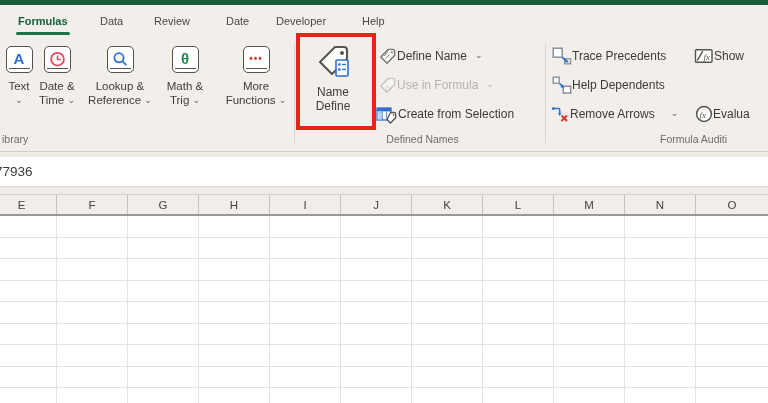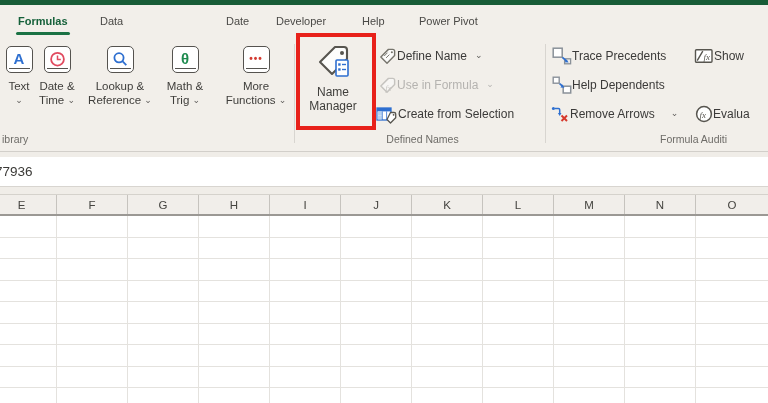--- a/index.html
+++ b/index.html
@@ -60,31 +60,31 @@
 
   <div class="topstrip"></div>
 
   <nav class="tabbar">
     <div class="tab active" style="left:18px">
         <span>Formulas</span>
       </div>
     <div class="tab" style="left:100px">
         <span>Data</span>
       </div>
+    <div class="tab" style="left:154px">
+        <span>Review</span>
+      </div>
     <div class="tab" style="left:226px">
         <span>Date</span>
       </div>
     <div class="tab" style="left:276px">
         <span>Developer</span>
       </div>
     <div class="tab" style="left:362px">
         <span>Help</span>
-      </div>
-    <div class="tab" style="left:419px">
-        <span>Power Pivot</span>
       </div>
   </nav>
 
   <section class="ribbon">
 
     <div class="bigbtn" style="left:-16px">
       <div class="ic">
         <div class="book">
             <span class="glyph" style="color:#2e6fd0;font-size:15px">A</span>
           </div>
@@ -149,21 +149,21 @@
           <path d="M22 5 h9 a3 3 0 0 1 3 3 v9 L19 32 7 20 Z" fill="#fdfdfc" stroke="#57554f" stroke-width="2.1" stroke-linejoin="round"></path>
           <circle cx="29" cy="11" r="2" fill="#57554f"></circle>
           <rect x="23" y="18" width="12" height="16" rx="1" fill="#fff" stroke="#2e6fd0" stroke-width="1.6"></rect>
           <rect x="25.2" y="21.3" width="2.4" height="2.4" fill="#2e6fd0"></rect>
           <line x1="29" y1="22.5" x2="33" y2="22.5" stroke="#2e6fd0" stroke-width="1.4"></line>
           <rect x="25.2" y="26.3" width="2.4" height="2.4" fill="#2e6fd0"></rect>
           <line x1="29" y1="27.5" x2="33" y2="27.5" stroke="#2e6fd0" stroke-width="1.4"></line>
         </svg>
       </div>
       <div class="l1" style="font-size:12px">Name</div>
-      <div class="l2" style="font-size:12px">Manager</div>
+      <div class="l2" style="font-size:12px">Define</div>
     </div>
 
     <div class="srow" style="left:378px;top:10px">
       <svg width="19" height="19" viewBox="0 0 20 20">
         <path d="M11 2.5 h4.5 a2 2 0 0 1 2 2 V9 L9.5 17 3 10.5 Z" fill="#fbfbfa" stroke="#76746c" stroke-width="1.5" stroke-linejoin="round"></path>
         <circle cx="14.6" cy="5.6" r="1.1" fill="#76746c"></circle>
         <line x1="6.5" y1="9.5" x2="10" y2="6" stroke="#76746c" stroke-width="1"></line>
         <line x1="8.5" y1="11.5" x2="12" y2="8" stroke="#76746c" stroke-width="1"></line>
       </svg>
       <span>Define Name</span>

